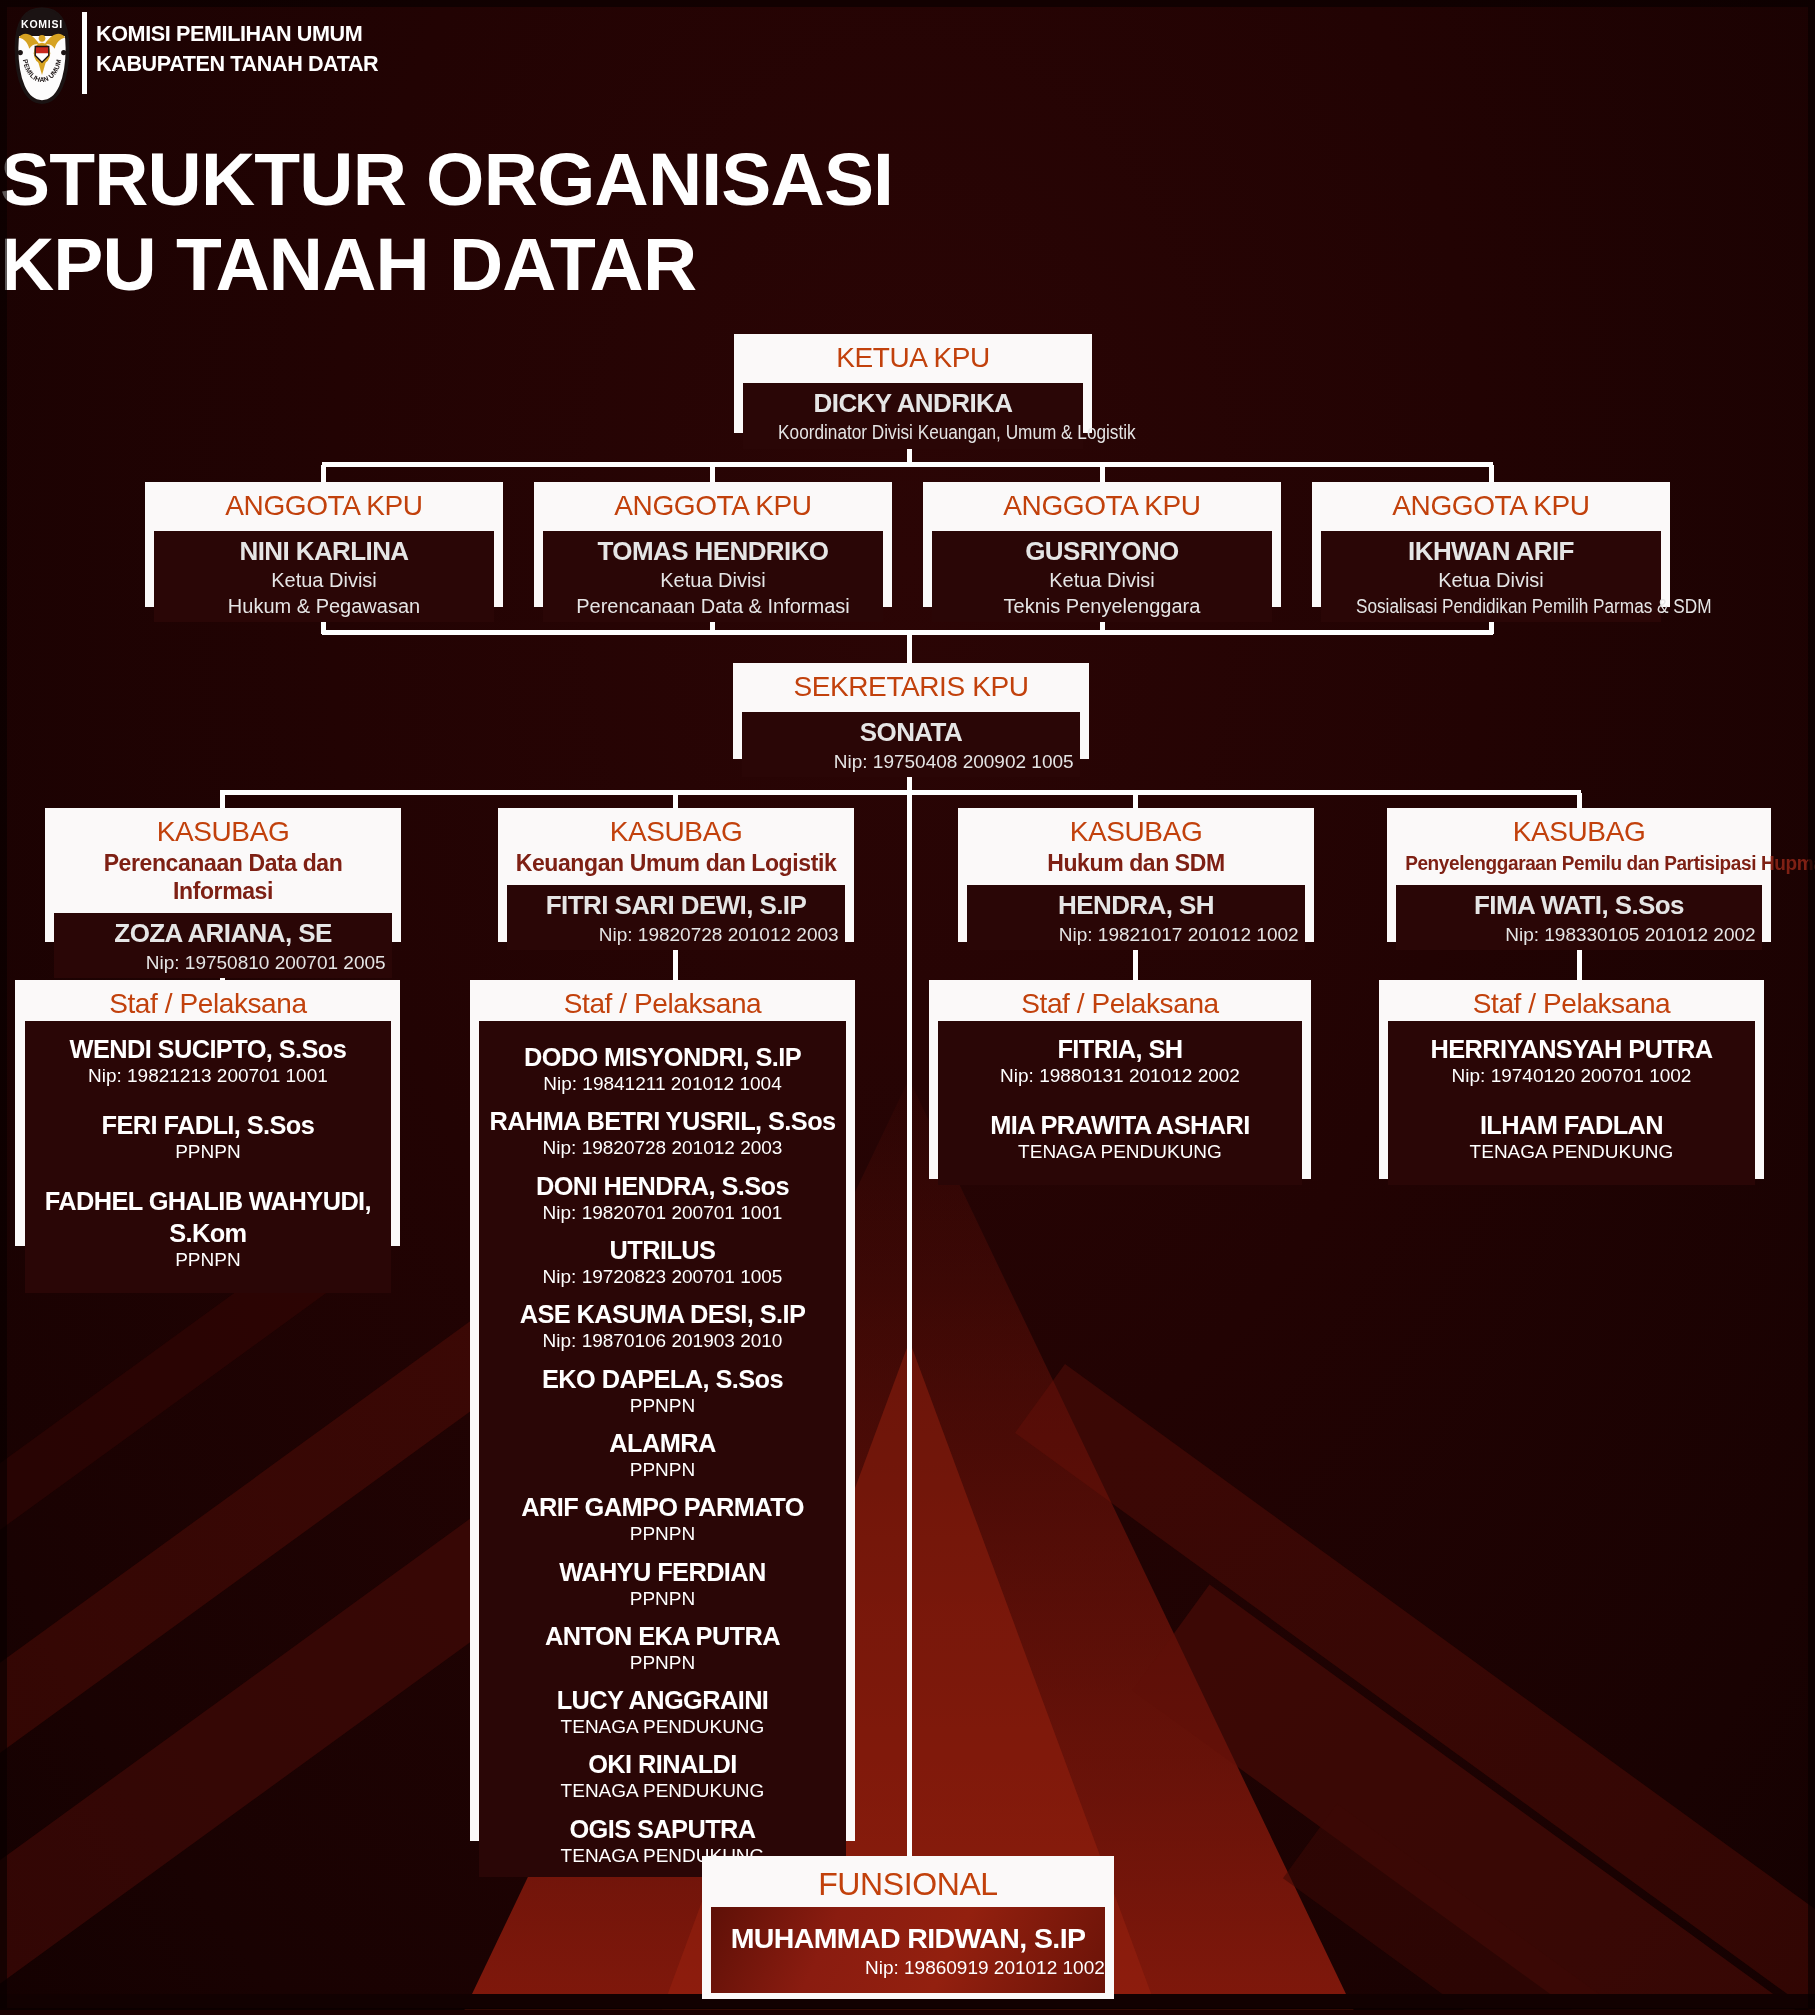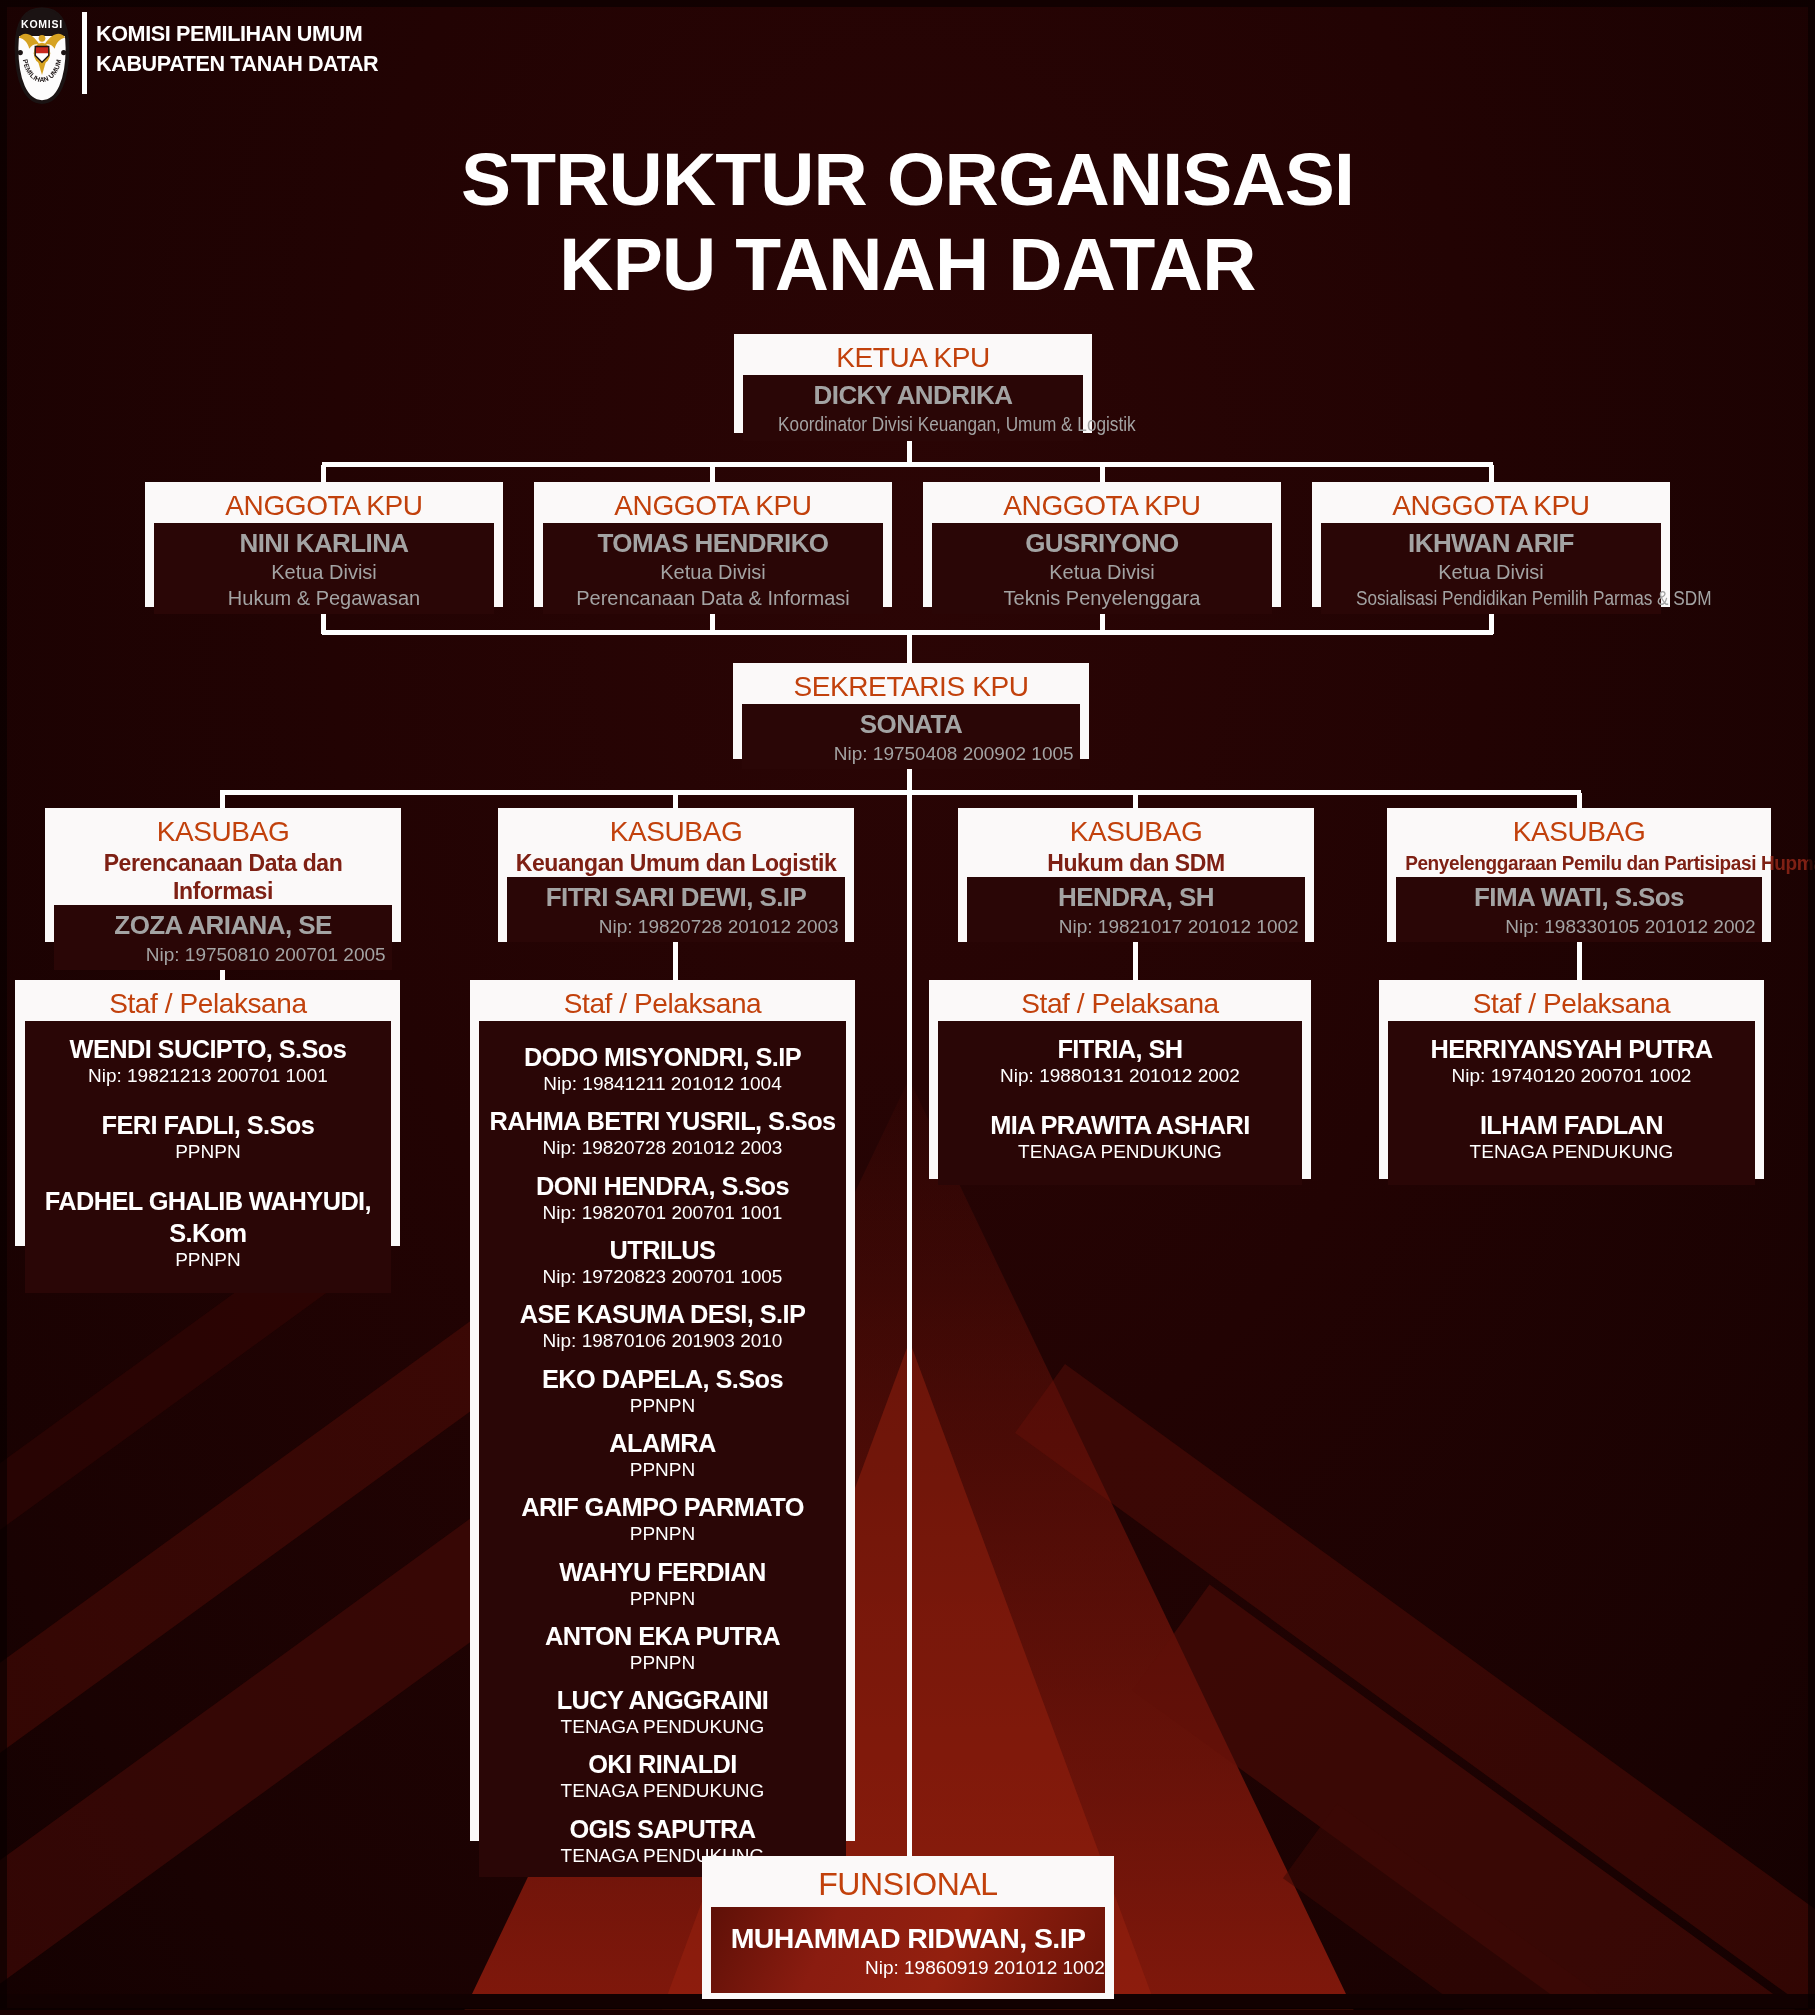--- a/index.html
+++ b/index.html
@@ -23,34 +23,34 @@
   .band-r3{left:1310px;top:1795px;width:925px;height:92px;background:rgba(60,9,5,0.55);transform:rotate(36deg);}
   .bottom-strip{left:0;top:1994px;width:1815px;height:15.4px;background:#120101;z-index:1;}
   .bottom-edge{left:0;top:2010px;width:1815px;height:5.4px;background:#3a0806;z-index:1;}
   .frame{position:absolute;inset:0;border:7.7px solid rgba(8,0,0,0.65);z-index:6;pointer-events:none;}
 
   
   .logo-wrap{position:absolute;left:12.3px;top:6.2px;z-index:2;}
   .org-bar{position:absolute;left:82px;top:12.3px;width:4.6px;height:82px;background:#fff;z-index:2;}
   .org-name{position:absolute;left:96px;top:18.5px;z-index:2;color:#fff;font-weight:700;
     font-size:21.6px;line-height:30px;letter-spacing:-0.4px;white-space:nowrap;}
-  .main-title{position:absolute;left:0;right:0;top:137px;z-index:2;text-align:center;color:#fff;
+  .main-title{position:absolute;left:0;right:0;top:137px;z-index:2;color:#fff;
     font-weight:700;font-size:75px;line-height:85px;letter-spacing:-0.8px;}
 
   
   .cn{position:absolute;background:#fff;z-index:1;}
 
   
   .node{position:absolute;background:#fbf9f9;box-sizing:border-box;padding:6.2px 9.2px;
     display:flex;flex-direction:column;z-index:2;}
   .node-label{color:#c2410c;font-weight:400;font-size:28px;line-height:35px;text-align:center;letter-spacing:-0.4px;}
   .node-sub-label{color:#7e2014;font-weight:700;font-size:23px;line-height:28px;text-align:center;letter-spacing:-0.4px;}
   .kas-4 .node-sub-label{font-size:20px;transform:scaleX(0.95);transform-origin:center;white-space:nowrap;}
-  .node-body{background:#2a0606;color:#a3a3a3;flex:1;text-align:center;display:flex;
-    flex-direction:column;justify-content:center;padding:3.1px 6.2px;}
+  .node-body{background:#2a0606;color:#e5e5e5;flex:1;text-align:center;display:flex;
+    flex-direction:column;justify-content:center;padding:3.1px 6.2px;margin-top:8px;}
   .p-name{font-weight:700;font-size:26px;line-height:34px;letter-spacing:-0.6px;}
   .p-sub{font-size:20px;line-height:25.4px;}
   .p-nip{font-size:19px;line-height:25px;text-align:right;}
   .narrow{display:inline-block;transform:scaleX(0.86);transform-origin:center;white-space:nowrap;}
 
   
   .staf-body{background:#2a0606;color:#fff;flex:1;text-align:center;padding-top:20px;}
   .member{margin-bottom:10px;}
   .member .p-name{font-size:25.4px;line-height:32px;}
   .member .p-sub{font-size:19px;line-height:22.3px;}

